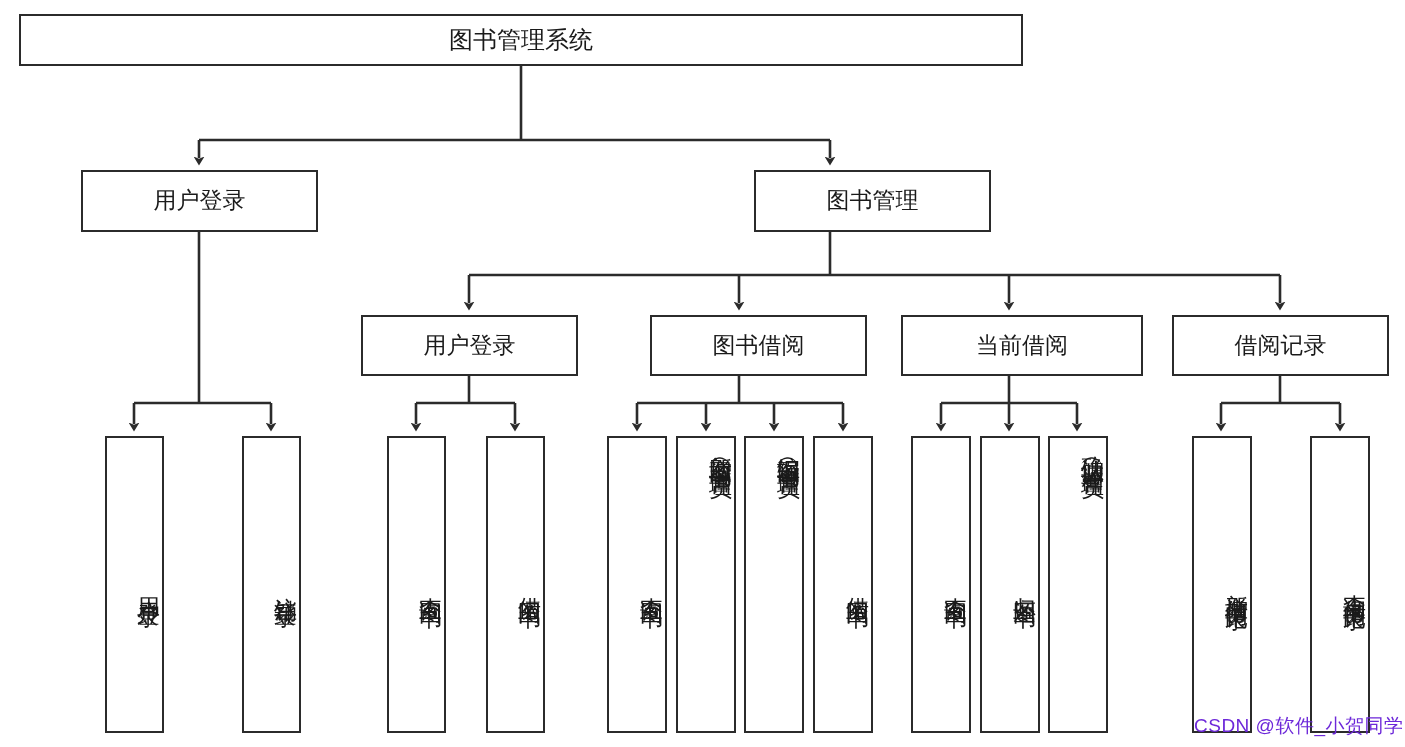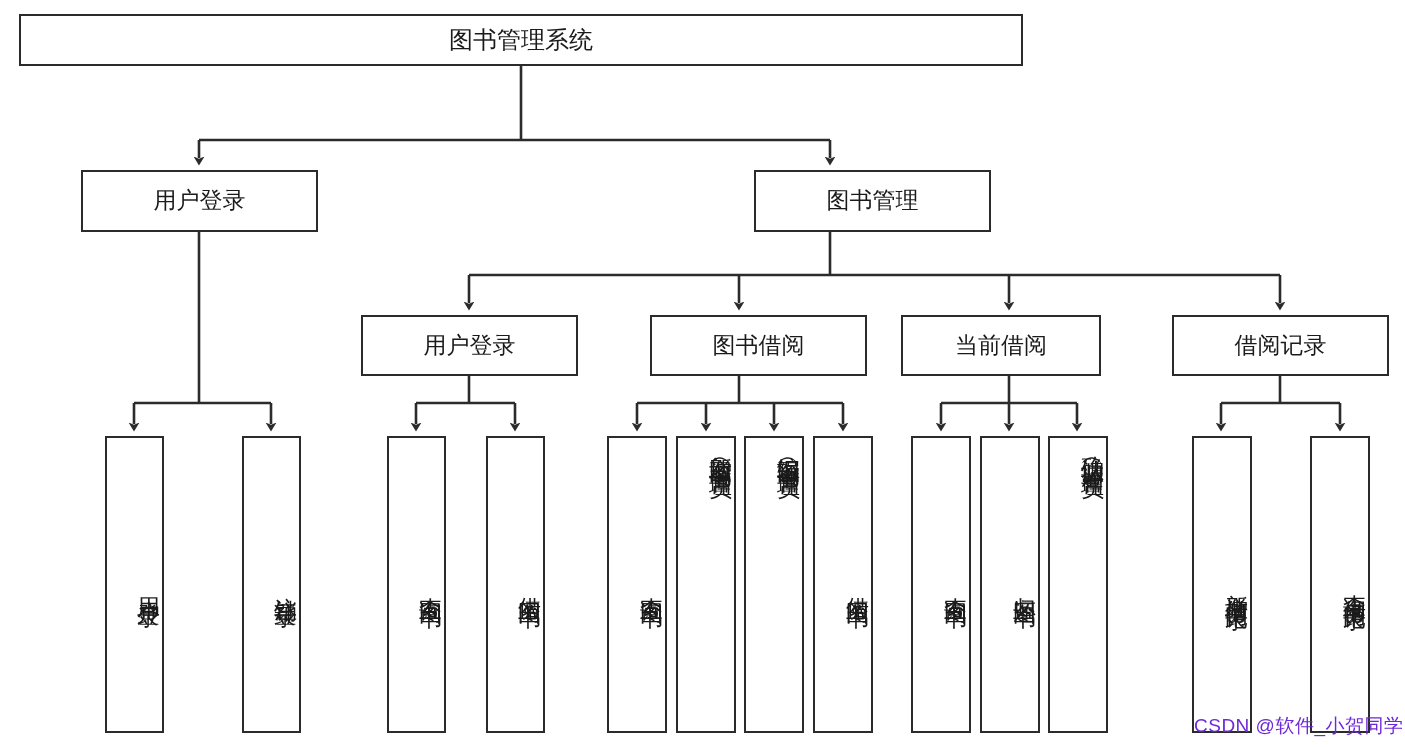--- a/index.html
+++ b/index.html
@@ -138,21 +138,21 @@
   <div class="node horiz" style="left:711px; top:170px; width:237px; height:62px;margin-left:43px;">
     <span class="label">图书管理</span>
   </div>
 
   <div class="node horiz" style="left:361px; top:315px; width:217px; height:61px;">
     <span class="label">用户登录</span>
   </div>
   <div class="node horiz" style="left:631px; top:315px; width:217px; height:61px;margin-left:19px;">
     <span class="label">图书借阅</span>
   </div>
-  <div class="node horiz" style="left:901px; top:315px; width:200px; height:61px;">
+  <div class="node horiz" style="left:901px; top:315px; width:242px; height:61px;">
     <span class="label">当前借阅</span>
   </div>
   <div class="node horiz" style="left:1172px; top:315px; width:217px; height:61px;">
     <span class="label">借阅记录</span>
   </div>
 
   <div class="node vert center" style="left:105px; top:436px; width:59px; height:297px;">
     <span class="label">用户登录</span>
   </div>
   <div class="node vert center" style="left:242px; top:436px; width:59px; height:297px;">

